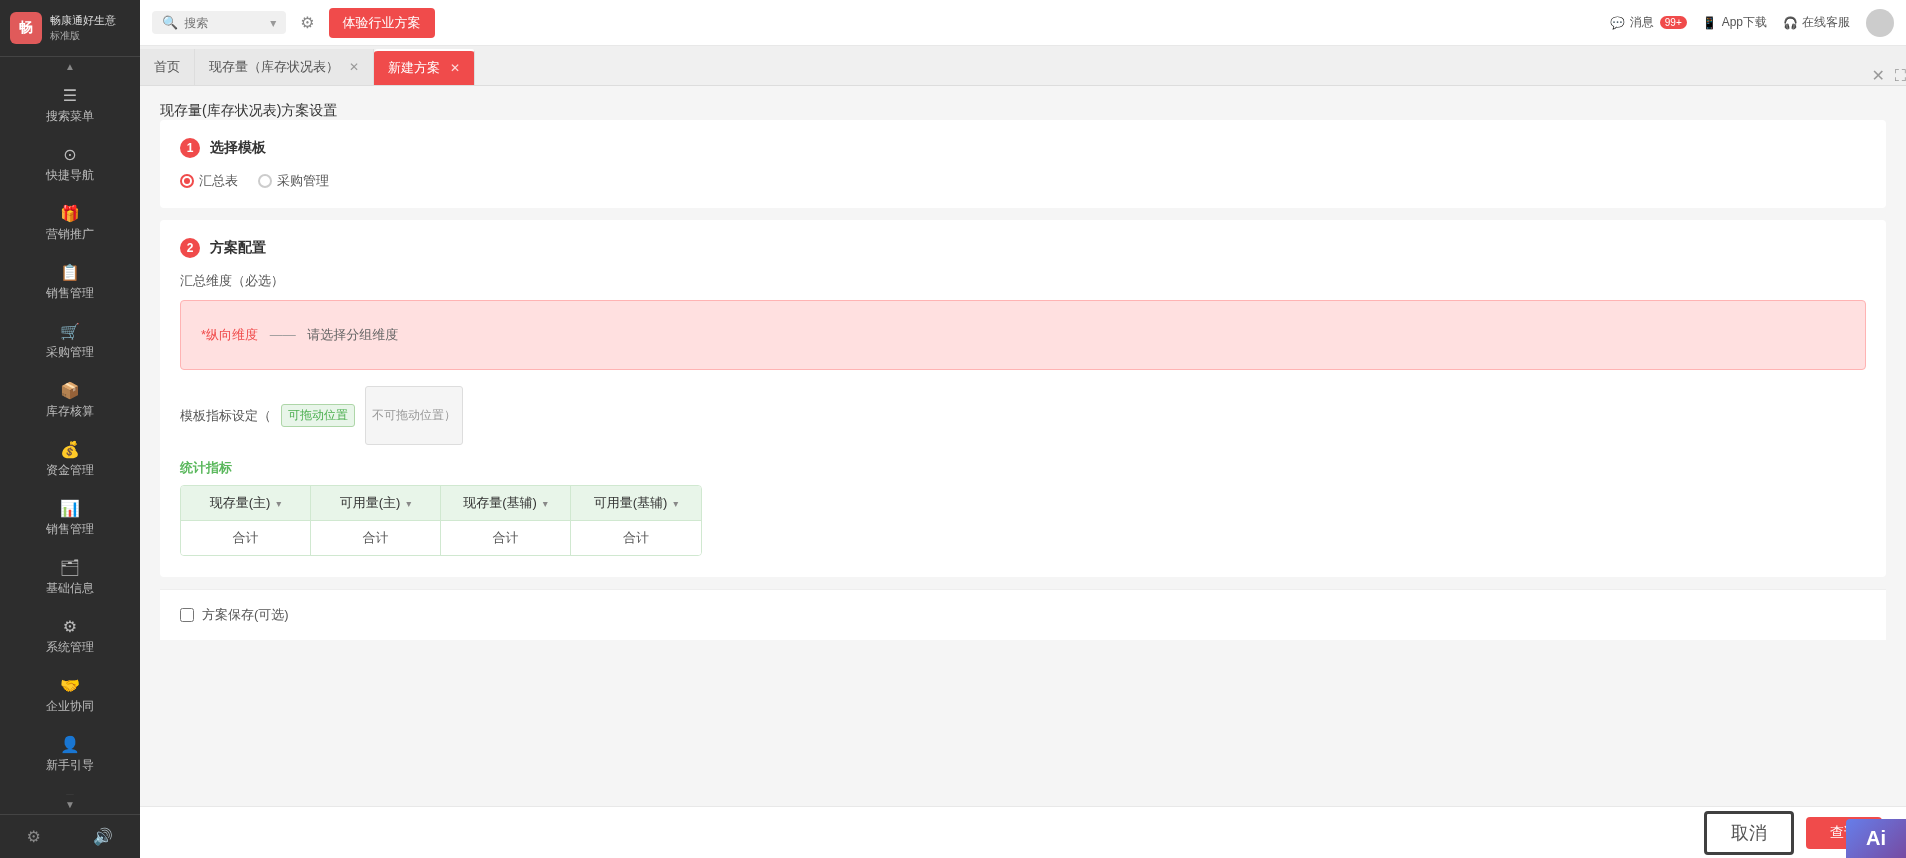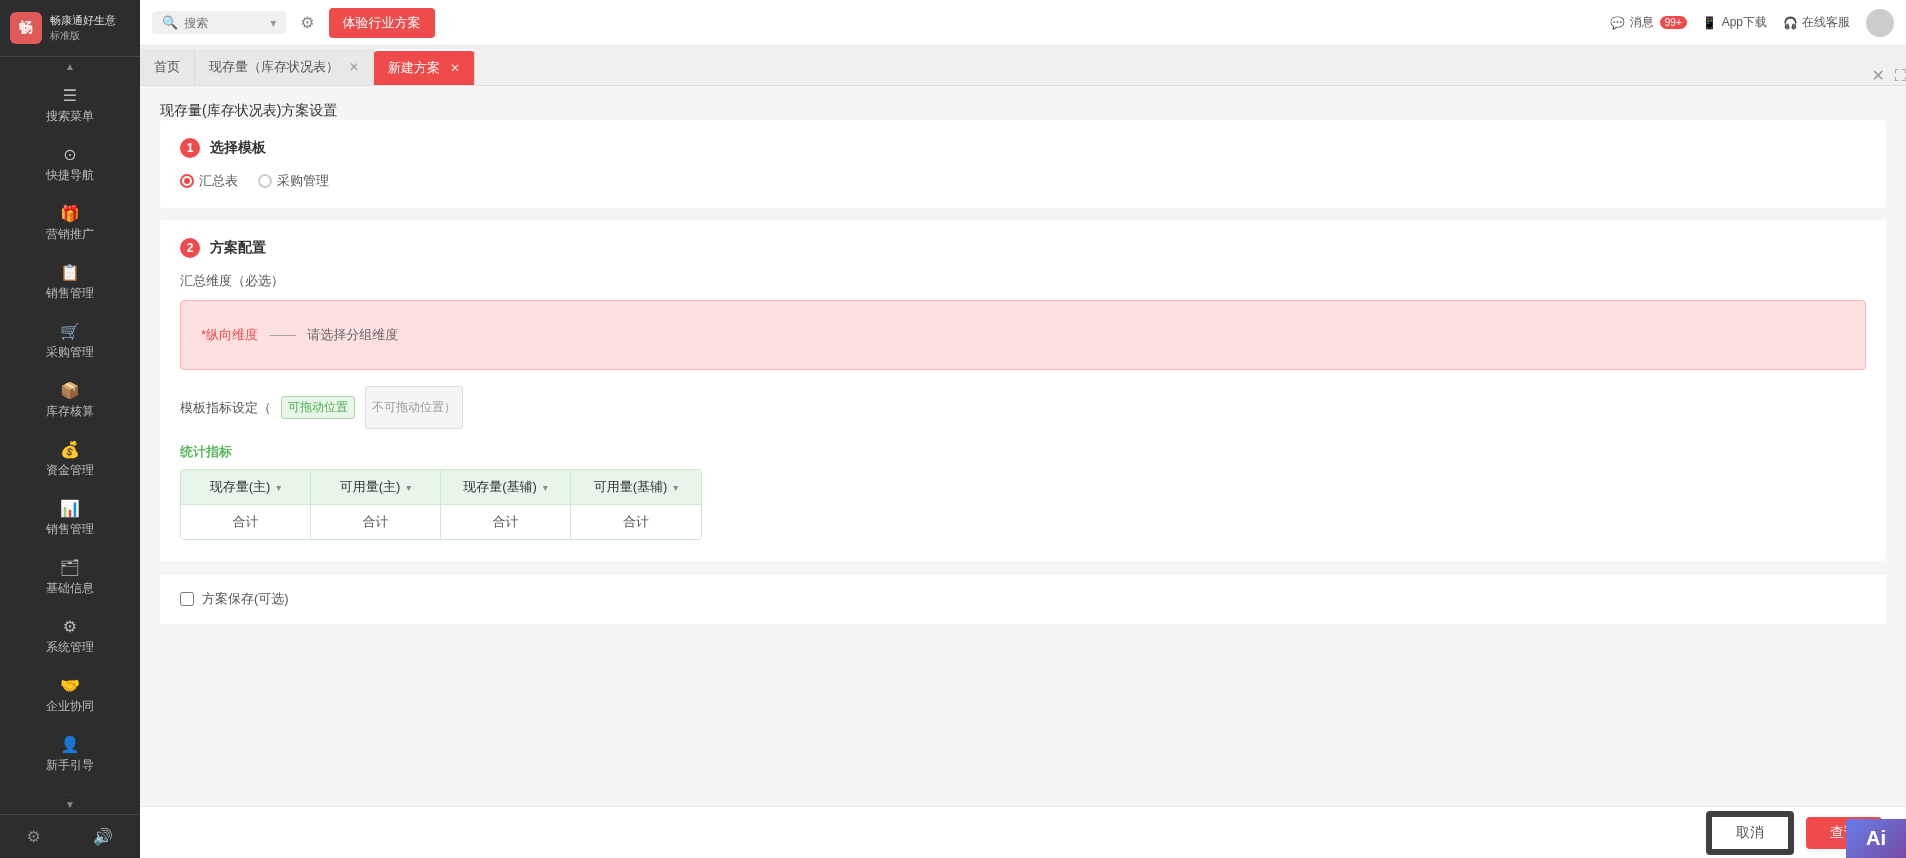--- a/index.html
+++ b/index.html
@@ -333,21 +333,21 @@
       font-size: 12px;
       color: #4caf50;
     }
     .toggle-box-gray {
       display: inline-flex;
       align-items: center;
       gap: 4px;
       background: #f5f5f5;
       border: 1px solid #ddd;
       border-radius: 3px;
-      padding: 12px 6px;
+      padding: 20px 6px;
       font-size: 12px;
       color: #999;
     }
 
     
     .stats-section-title {
       color: #5bb85d;
       font-size: 13px;
       font-weight: bold;
       margin-bottom: 8px;
@@ -431,24 +431,24 @@
       background: #fff;
       border-top: 1px solid #e8e8e8;
       display: flex;
       align-items: center;
       justify-content: flex-end;
       padding: 0 24px;
       gap: 12px;
     }
     .btn-cancel {
       padding: 7px 24px;
-      border: 6px solid #404040;
+      border: 3px solid #404040;
       background: #fff;
       border-radius: 4px;
-      font-size: 14px;
+      font-size: 18px;
       color: #555;
       cursor: pointer;
     }
     .btn-query {
       padding: 7px 24px;
       background: #f04b4b;
       color: white;
       border: none;
       border-radius: 4px;
       font-size: 14px;

